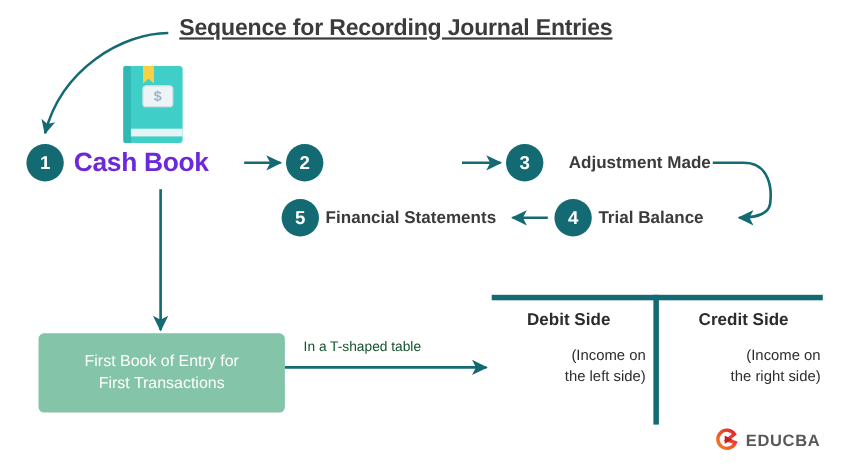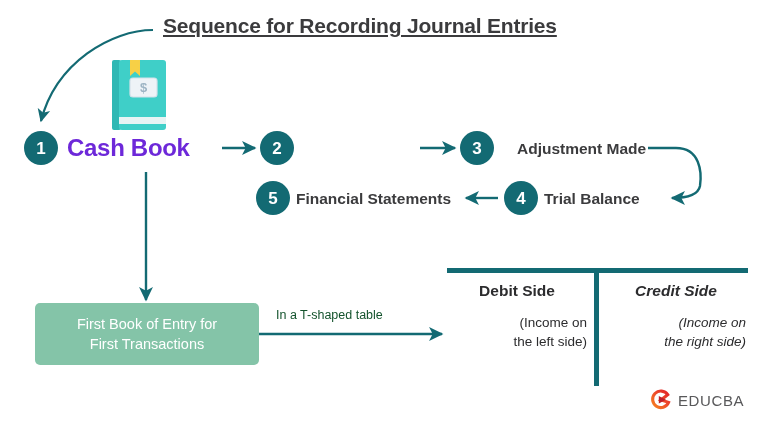--- a/index.html
+++ b/index.html
@@ -88,21 +88,21 @@
   #circle-5 { left: 256px; top: 181px; }
   #label-5 { left: 296px; top: 191px; text-align: right; }
   #circle-4 { left: 504px; top: 181px; }
   #label-4 { left: 544px; top: 191px; }
 
   
   #green-box {
     left: 35px;
     top: 303px;
     width: 224px;
-    height: 62px;
+    height: 72px;
     background: #84c4a8;
     border-radius: 5px;
     display: flex;
     flex-direction: column;
     align-items: center;
     justify-content: center;
     color: #ffffff;
     font-size: 14.5px;
     line-height: 20px;
     text-align: center;
@@ -139,21 +139,21 @@
     height: 118px;
     background: #136a73;
   }
   .t-col {
     position: absolute;
     top: 14px;
     width: 140px;
     text-align: center;
   }
   #t-col-debit  { left: 0; }
-  #t-col-credit { left: 159px; font-style: italic; }
+  #t-col-credit { left: 159px; }
   .t-head {
     font-size: 15.5px;
     font-weight: bold;
     color: #2c2c2e;
     margin-bottom: 13px;
     white-space: nowrap;
   }
   .t-sub {
     font-size: 13.5px;
     color: #2c2c2e;
@@ -165,21 +165,21 @@
   #logo {
     left: 650px;
     top: 389px;
     display: flex;
     align-items: center;
     gap: 6px;
   }
   #logo-mark { width: 22px; height: 22px; display: block; }
   #logo-text {
     font-size: 15px;
-    font-weight: normal;
+    font-weight: bold;
     color: #58585a;
     letter-spacing: 0.6px;
     line-height: 1;
   }
 </style>
 </head>
 <body>
 
 <div id="canvas">
 

